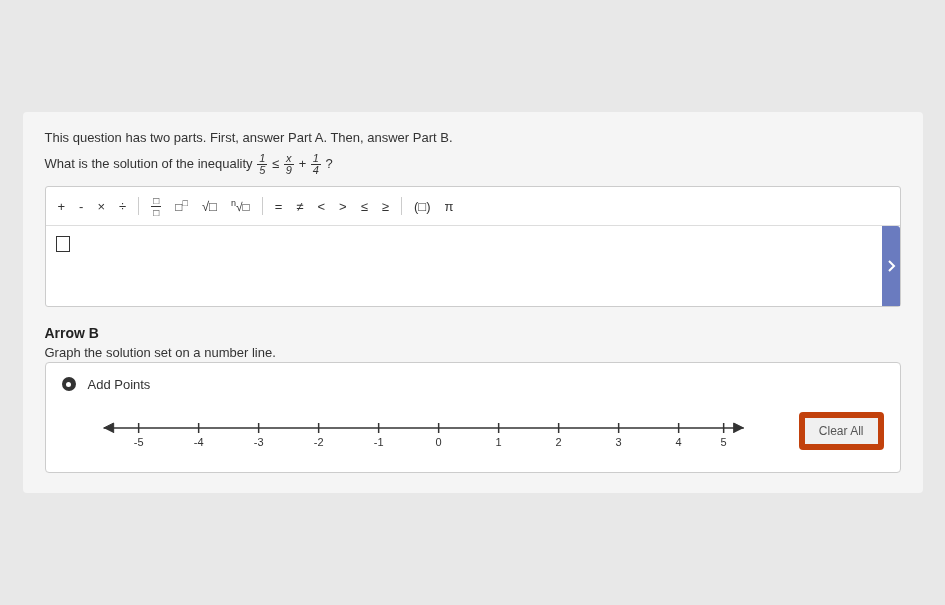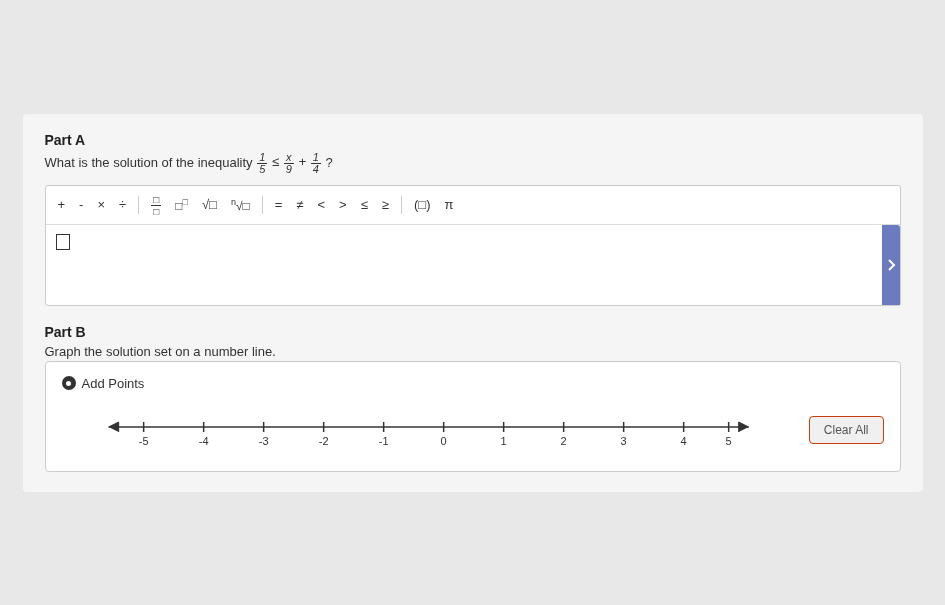--- a/index.html
+++ b/index.html
@@ -132,22 +132,22 @@
       padding: 14px 16px 16px 16px;
     }
     .radio-options {
       display: flex;
       gap: 30px;
       margin-bottom: 14px;
       align-items: center;
     }
     .radio-option {
       display: flex;
-      align-items: center;
-      gap: 6px;
+      align-items: flex-start;
+      gap: 12px;
       font-size: 13px;
       color: #333;
       cursor: pointer;
     }
     .radio-circle {
       width: 14px;
       height: 14px;
       border-radius: 50%;
       border: 2px solid #555;
       display: flex;
@@ -177,38 +177,38 @@
       flex: 1;
       position: relative;
       height: 50px;
     }
     .number-line-svg {
       width: 100%;
       height: 50px;
     }
     .clear-btn {
       background: #f0f0f0;
-      border: 1px solid #c2410c;
+      border: 6px solid #c2410c;
       border-radius: 4px;
       padding: 6px 14px;
       font-size: 12px;
       color: #555;
       cursor: pointer;
       white-space: nowrap;
     }
 
     sup { font-size: 9px; }
   </style>
 </head>
 <body>
 
 <div class="container">
 
-
-  <p class="part-label">Part A</p>
+  <p class="intro-text">This question has two parts. First, answer Part A. Then, answer Part B.</p>
+
   <p class="question-text">
     <span>What is the solution of the inequality </span>
     <span class="math-inline">
       <span class="fraction">
           <span class="num">1</span>
           <span class="den">5</span>
         </span>
       <span> ≤ </span>
       <span class="fraction">
           <span class="num"><em>x</em></span>
@@ -254,21 +254,21 @@
       <span class="cursor-box"></span>
       <div class="scroll-indicator">
         <svg width="10" height="14" viewBox="0 0 10 14">
           <polyline points="3,2 8,7 3,12" stroke="#fff" stroke-width="2" fill="none"></polyline>
         </svg>
       </div>
     </div>
   </div>
 
   <div class="part-b-section">
-    <p class="part-label">Part B</p>
+    <p class="part-label">Arrow B</p>
     <p class="graph-instruction">Graph the solution set on a number line.</p>
 
     <div class="graph-box">
       <div class="radio-options">
         <label class="radio-option">
           <div class="radio-circle filled"></div>
           <span>Add Points</span>
         </label>
       </div>
 

